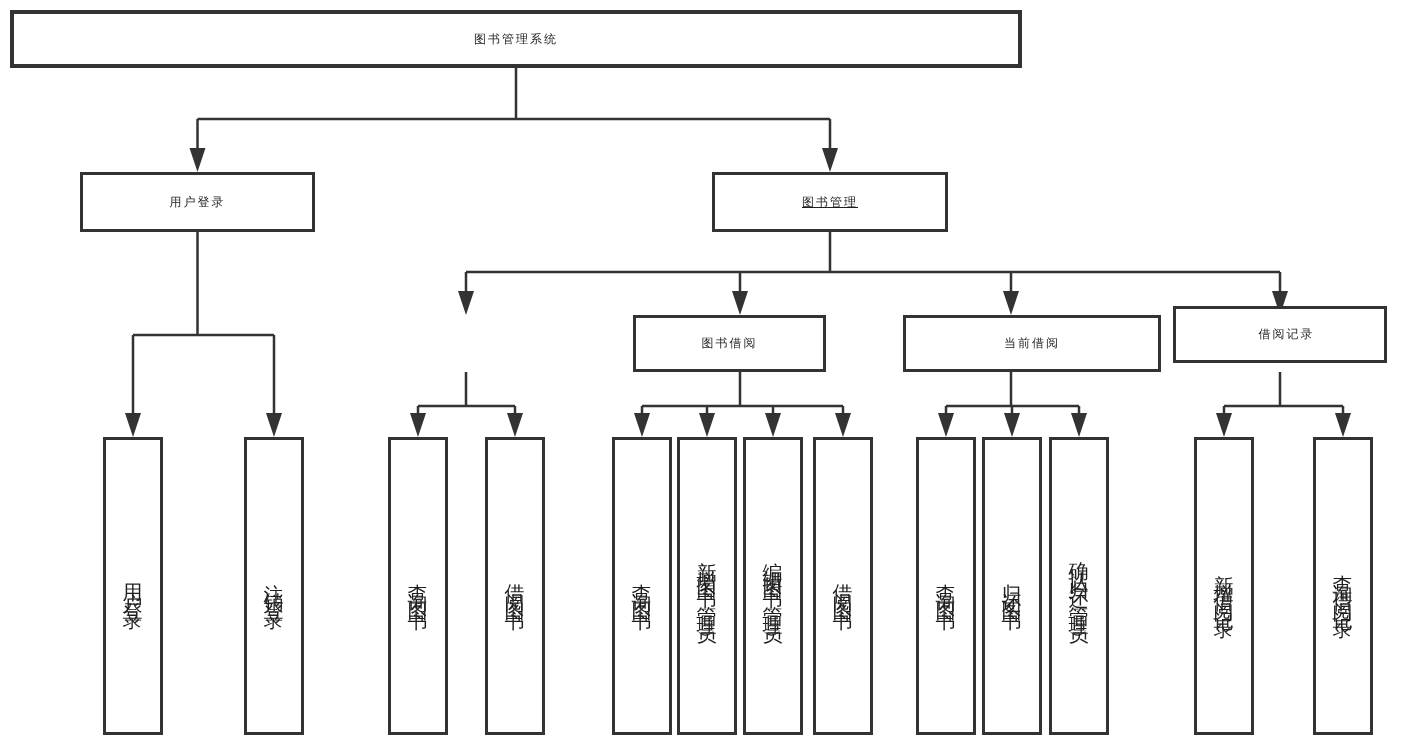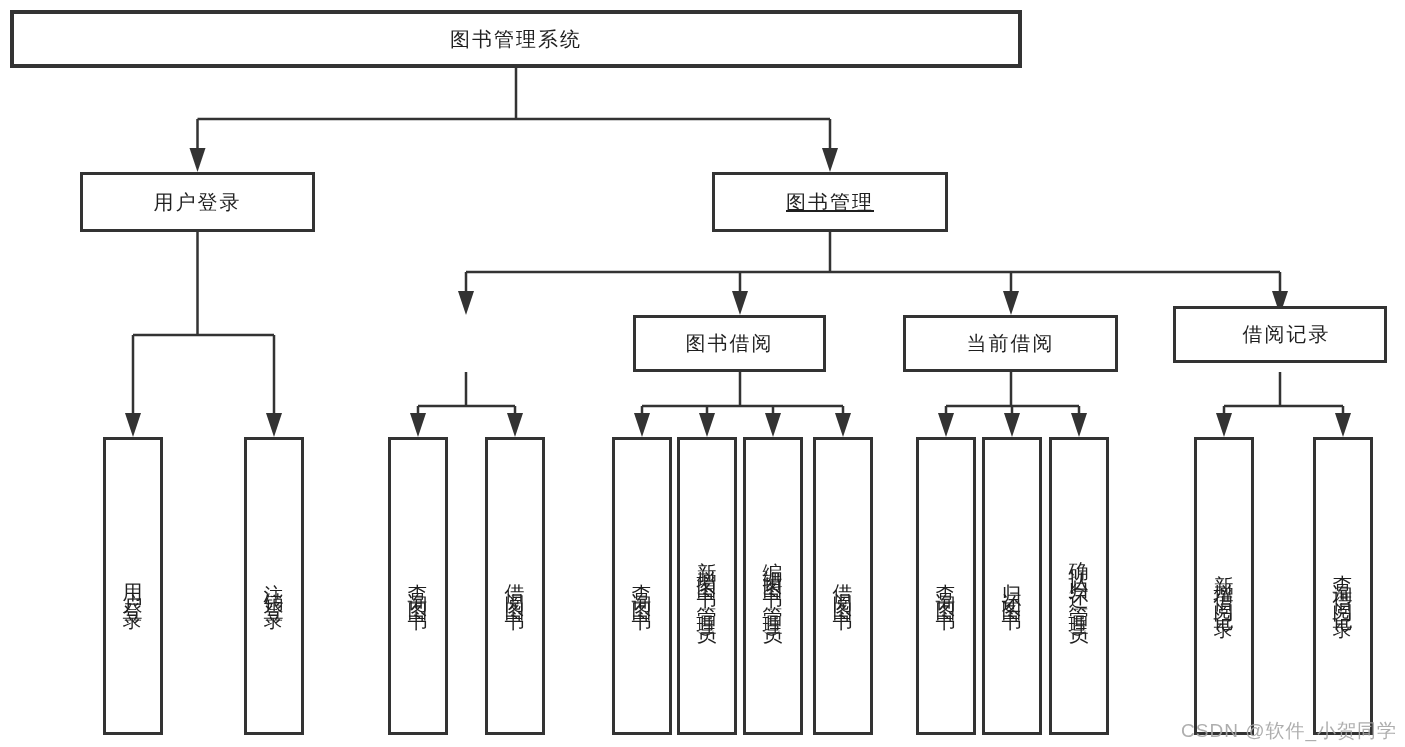--- a/index.html
+++ b/index.html
@@ -26,21 +26,21 @@
   .node {
     position: absolute;
     box-sizing: border-box;
     border: 3px solid #333333;
     background: #ffffff;
     display: flex;
     align-items: center;
     justify-content: center;
   }
   .hbox {
-    font-size: 20px;
+    font-size: 12px;
     letter-spacing: 2px;
     color: #1f1f1f;
   }
   .root {
     border-width: 4px;
   }
   .vtext {
     writing-mode: vertical-rl;
     text-orientation: mixed;
     font-size: 20px;
@@ -105,21 +105,21 @@
   <div class="node hbox" style="left:80px; top:172px; width:235px; height:60px;">
     <span>用户登录</span>
   </div>
   <div class="node hbox" style="left:712px; top:172px; width:236px; height:60px;text-decoration:underline;">
     <span>图书管理</span>
   </div>
 
   <div class="node hbox" style="left:633px; top:315px; width:193px; height:57px;">
     <span>图书借阅</span>
   </div>
-  <div class="node hbox" style="left:903px; top:315px; width:215px; height:57px;">
+  <div class="node hbox" style="left:903px; top:315px; width:258px; height:57px;">
     <span>当前借阅</span>
   </div>
   <div class="node hbox" style="left:1173px; top:306px; width:214px; height:57px;padding-left:13px;">
     <span>借阅记录</span>
   </div>
 
   <div class="node" style="left:103px; top:437px; width:60px; height:298px;">
     <span class="vtext">用户登录</span>
   </div>
   <div class="node" style="left:244px; top:437px; width:60px; height:298px;">
@@ -152,15 +152,14 @@
   <div class="node" style="left:1049px; top:437px; width:60px; height:298px;">
     <span class="vtext">确认归还（管理员）</span>
   </div>
   <div class="node" style="left:1194px; top:437px; width:60px; height:298px;">
     <span class="vtext">新增借阅记录</span>
   </div>
   <div class="node" style="left:1313px; top:437px; width:60px; height:298px;">
     <span class="vtext">查询借阅记录</span>
   </div>
 
-  <div class="watermark">CSDN @软件_小贺同学</div>
 
 </div>
 
 </body></html>

